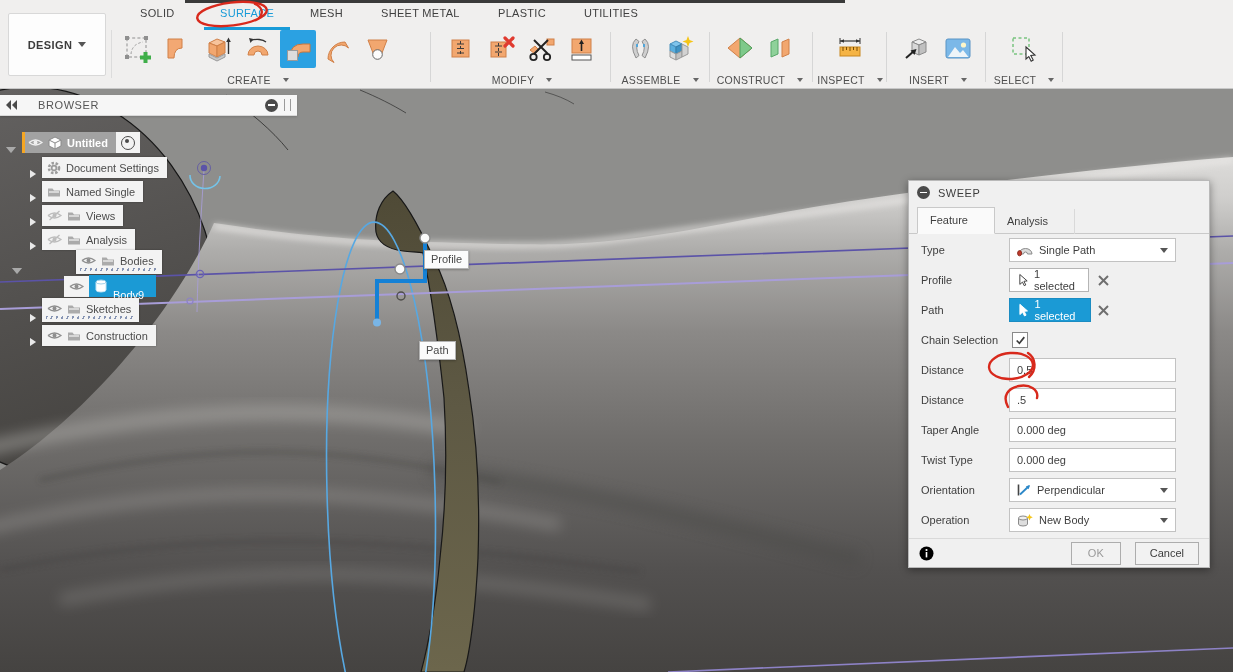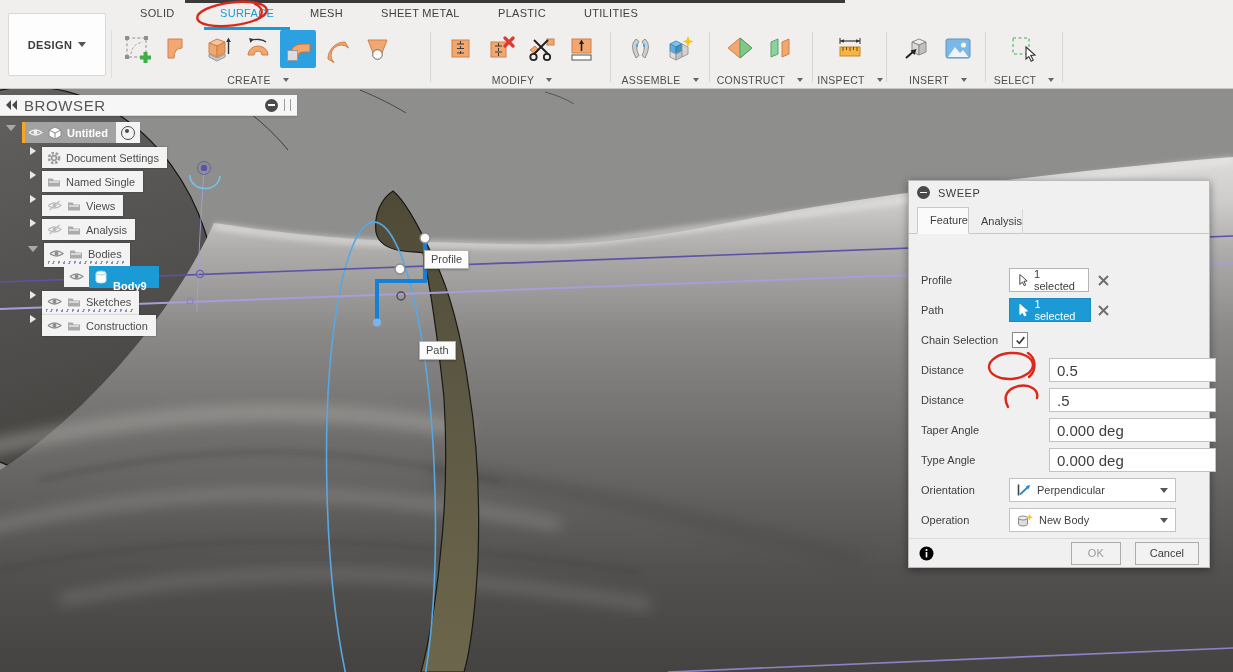--- a/index.html
+++ b/index.html
@@ -37,57 +37,57 @@
   .vp-tag{position:absolute;background:#fbfbfb;border:1px solid #b3b3b3;color:#4a4a4a;font-size:11px;
           padding:2px 6px 3px 6px;z-index:6;box-shadow:0 1px 2px rgba(0,0,0,.25);}
   .vp-tag::before{content:"";position:absolute;left:-6px;top:-6px;border:6px solid transparent;
           border-right-color:#fbfbfb;transform:rotate(45deg);}
   #tag-profile{left:424px;top:250px;}
   #tag-path{left:419px;top:341px;}
   
   .browser{position:absolute;left:0;top:95px;width:297px;z-index:10;font-size:11px;color:#4c4c4c;}
   .b-head{height:20px;background:#f6f6f6;border-bottom:1px solid #d9d9d9;display:flex;align-items:center;
           padding:0 6px;box-shadow:0 1px 2px rgba(0,0,0,.15);}
-  .b-title{font-size:15px;color:#555;letter-spacing:.6px;margin-left:6px;flex:1;}
+  .b-title{font-size:11px;color:#555;letter-spacing:.6px;margin-left:20px;flex:1;}
   .minus-ic{width:13px;height:13px;border-radius:50%;background:#4a4a4a;position:relative;cursor:pointer;}
   .minus-ic::after{content:"";position:absolute;left:3px;top:5.7px;width:7px;height:1.8px;background:#fff;}
   .b-grip{width:5px;height:12px;margin-left:6px;border-left:1.5px solid #9a9a9a;border-right:1.5px solid #9a9a9a;cursor:pointer;}
-  .trow{position:absolute;display:flex;align-items:flex-start;height:31px;}
+  .trow{position:absolute;display:flex;align-items:flex-end;height:31px;}
   .tri{width:0;height:0;border-top:4.5px solid transparent;border-bottom:4.5px solid transparent;
        border-left:6.5px solid #e9e9e9;filter:drop-shadow(0 0 .6px #777);margin-right:6px;cursor:pointer;flex:none;}
   .tri.exp{border-left:5px solid transparent;border-right:5px solid transparent;border-top:6.5px solid #a9a9a9;
        border-bottom:none;margin-top:3px;}
   .tbox{background:#f3f3f3;height:21px;display:flex;align-items:center;padding:0 8px 0 5px;gap:5px;
         box-shadow:0 0 2px rgba(0,0,0,.3);cursor:pointer;white-space:nowrap;}
   .tbox.hatched{border-bottom:3px solid transparent;
         background-image:repeating-linear-gradient(110deg,#8694b3 0 1.6px,transparent 1.6px 5px);
         background-size:92% 3px;background-repeat:no-repeat;background-position:4px 100%;background-color:#f3f3f3;}
   .row-untitled .seg-gray{background:#a2a2a2;height:21px;display:flex;align-items:center;gap:5px;
         padding:0 8px 0 3px;border-left:3px solid #f5a623;}
   .row-untitled .seg-gray .lbl{color:#fff;font-weight:bold;}
   .seg-white{background:#f3f3f3;height:21px;display:flex;align-items:center;padding:0 5px;}
   .radio-ic{width:12px;height:12px;border:1.6px solid #4a4a4a;border-radius:50%;position:relative;cursor:pointer;}
   .radio-ic::after{content:"";position:absolute;left:2.6px;top:2.6px;width:4px;height:4px;border-radius:50%;background:#4a4a4a;}
   .row-body9 .seg-blue{background:#1b9ad5;height:22px;display:flex;align-items:center;gap:6px;padding:0 12px 0 6px;}
-  .row-body9 .seg-blue .lbl{color:#fff;font-weight:bold;margin-top:18px;}
+  .row-body9 .seg-blue .lbl{color:#fff;font-weight:normal;margin-top:18px;}
   
   .dialog{position:absolute;left:908px;top:180px;width:300px;height:386px;background:#f0f0f0;
           border:1px solid #b9b9b9;box-shadow:0 2px 8px rgba(0,0,0,.4);z-index:20;font-size:11px;color:#3e3e3e;}
   .dlg-head{height:23px;display:flex;align-items:center;padding:0 8px;gap:8px;}
   .dlg-title{letter-spacing:.5px;color:#3c3c3c;}
   .dlg-tabs{position:relative;height:29px;border-bottom:1px solid #c9c9c9;display:flex;align-items:flex-end;padding-left:8px;}
-  .dlg-tab{padding:6px 0 7px 12px;cursor:pointer;position:relative;top:1px;}
+  .dlg-tab{padding:6px 26px 7px 12px;cursor:pointer;position:relative;top:1px;}
   .dlg-tab.on{background:#fafafa;border:1px solid #c9c9c9;border-bottom:1px solid #fafafa;}
   .dlg-tab.off{border-right:1px solid #d9d9d9;}
   .drow{position:absolute;left:0;width:100%;height:26px;display:flex;align-items:center;}
   .drow .rlabel{position:absolute;left:12px;}
   .ctl{position:absolute;left:100px;width:167px;height:24px;background:#fff;border:1px solid #c2c2c2;
        display:flex;align-items:center;padding:0 6px;gap:6px;box-sizing:border-box;cursor:pointer;}
   .ctl .caret-right{position:absolute;right:7px;}
-  input.ctl{cursor:text;font-size:15px;color:#3e3e3e;font-family:"Liberation Sans",sans-serif;padding:0 7px;margin-left:40px;}
+  input.ctl{cursor:text;font-size:11px;color:#3e3e3e;font-family:"Liberation Sans",sans-serif;padding:0 7px;}
   .selbtn{position:absolute;left:100px;height:24px;display:flex;align-items:center;gap:5px;padding:0 8px;
           box-sizing:border-box;cursor:pointer;font-size:11px;}
   .selbtn.white{background:#fff;border:1px solid #b5b5b5;color:#3c3c3c;}
   .selbtn.blue{background:#1b9ad5;border:1px solid #1b8cc2;color:#fff;}
   .xbtn{position:absolute;left:186px;width:16px;height:16px;cursor:pointer;display:flex;align-items:center;justify-content:center;}
   .chk{position:absolute;left:103px;width:14px;height:14px;background:#fff;border:1px solid #8a8a8a;
        display:flex;align-items:center;justify-content:center;cursor:pointer;}
   .dlg-foot{position:absolute;left:0;bottom:0;width:100%;height:29px;border-top:1px solid #d9d9d9;
             display:flex;align-items:center;padding:0 10px;box-sizing:border-box;gap:14px;}
   .foot-spacer{flex:1;}
@@ -502,21 +502,21 @@
             <line x1="2.5" y1="10" x2="12.5" y2="1" stroke="#bdbdbd" stroke-width="1.3"></line>
         </svg>
         <svg width="14" height="11" viewBox="0 0 14 11">
           <path d="M1,2.5 h4.5 l1.5,2 h6 v6 h-12 z" fill="#ababab"></path>
             <rect x="2" y="5.4" width="10" height="1.2" fill="#f3f3f3"></rect>
         </svg>
         <span>Analysis</span>
       </span>
     </div>
 
-    <div class="trow" style="left:28px;top:148px;">
+    <div class="trow" style="left:12px;top:148px;gap:48px;">
       <span class="tri exp"></span>
       <span class="tbox hatched">
         <svg width="15" height="11" viewBox="0 0 15 11">
           <path d="M1,5.5 Q7.5,0.5 14,5.5 Q7.5,10.5 1,5.5" fill="none" stroke="#8f8f8f" stroke-width="1.3"></path>
           <circle cx="7.5" cy="5.5" r="2" fill="#8f8f8f"></circle>
         </svg>
         <svg width="14" height="11" viewBox="0 0 14 11">
           <path d="M1,2.5 h4.5 l1.5,2 h6 v6 h-12 z" fill="#ababab"></path>
             <rect x="2" y="5.4" width="10" height="1.2" fill="#f3f3f3"></rect>
         </svg>
@@ -574,20 +574,31 @@
   <div class="dialog">
     <div class="dlg-head">
       <span class="minus-ic"></span>
       <span class="dlg-title">SWEEP</span>
     </div>
     <div class="dlg-tabs">
       <span class="dlg-tab on">Feature</span>
       <span class="dlg-tab off">Analysis</span>
     </div>
 
+    <div class="drow" style="top:56px;">
+      <span class="rlabel">Type</span>
+      <span class="ctl">
+        <svg width="17" height="14" viewBox="0 0 17 14">
+          <path d="M3,11 a6.5,5.5 0 0 1 13,0 l-4.5,0 a2,2 0 0 0 -4,0 z" fill="#dcdcdc" stroke="#8a8a8a"></path>
+          <ellipse cx="3.6" cy="10.2" rx="2" ry="2.6" fill="#c0392b" stroke="#8a2c20"></ellipse>
+        </svg>
+        <span>Single Path</span>
+        <span class="dd-caret caret-right"></span>
+      </span>
+    </div>
 
     <div class="drow" style="top:86px;">
       <span class="rlabel">Profile</span>
       <span class="selbtn white" style="width:80px;">
         <svg width="12" height="14" viewBox="0 0 12 14">
           <polygon points="2,1 10,8 6.5,8.4 8.5,12.4 6.8,13.2 4.9,9.3 2,11.8" fill="#fff" stroke="#333"></polygon>
         </svg>
         <span>1 selected</span>
       </span>
       <span class="xbtn">
@@ -636,21 +647,21 @@
       <span class="rlabel">Distance</span>
       <input class="ctl" value=".5" style="">
     </div>
 
     <div class="drow" style="top:236px;">
       <span class="rlabel">Taper Angle</span>
       <input class="ctl" value="0.000 deg" style="">
     </div>
 
     <div class="drow" style="top:266px;">
-      <span class="rlabel">Type Angle</span>
+      <span class="rlabel">Twist Type</span>
       <input class="ctl" value="0.000 deg" style="">
     </div>
 
     <div class="drow" style="top:296px;">
       <span class="rlabel">Orientation</span>
       <span class="ctl">
         <svg width="15" height="14" viewBox="0 0 15 14">
           <line x1="2.5" y1="1.5" x2="2.5" y2="12.5" stroke="#444" stroke-width="1.6"></line>
           <line x1="4" y1="11.5" x2="13" y2="3" stroke="#2b87c8" stroke-width="1.8"></line>
           <polygon points="14,2 9.8,3.4 12.6,6.2" fill="#2b87c8"></polygon>

